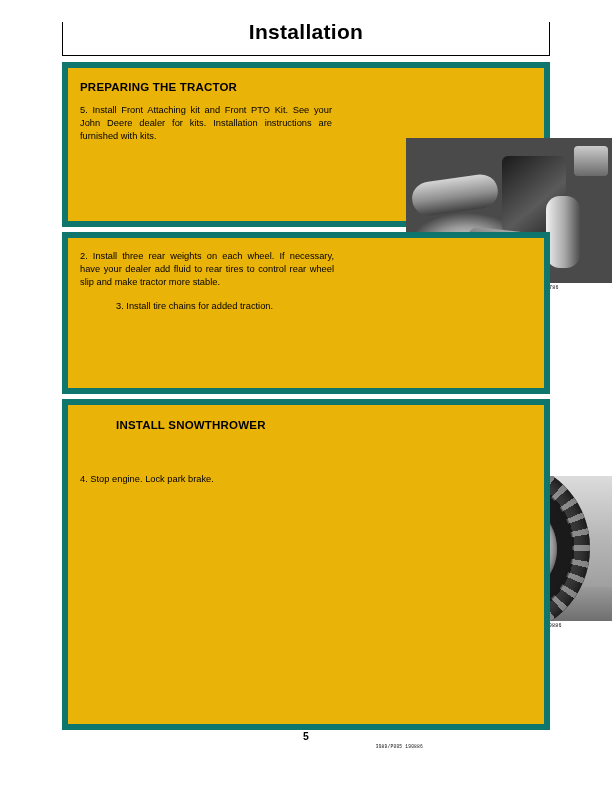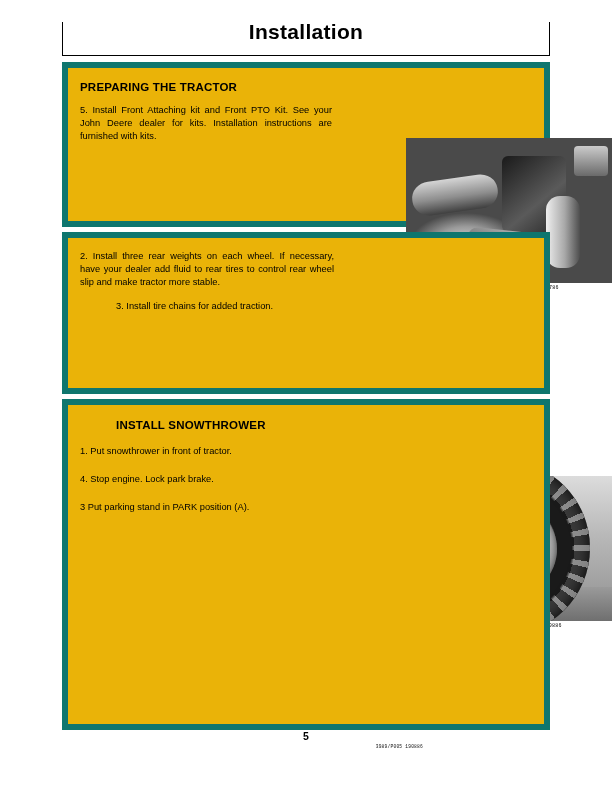--- a/index.html
+++ b/index.html
@@ -242,22 +242,20 @@
       <div class="bolt" style="left:112px; top:88px;"></div>
       <div class="bolt" style="left:95px; top:38px;"></div>
       <div class="bolt" style="left:95px; top:102px;"></div>
     </div>
     <div class="fig-caption" style="left:404px; top:385px;">016;M39691 M23;INBB B 260886</div>
   </div>
 
   <div class="panel" id="panel-3">
     <div class="panel-heading" style="left:12px; top:14px;padding-left:36px;">INSTALL SNOWTHROWER</div>
 
-    <div class="list-line" style="left:12px; top:40px;">1. Put snowthrower in front of tractor.</div>
     <div class="list-line" style="left:12px; top:68px;">4. Stop engine. Lock park brake.</div>
-    <div class="list-line" style="left:12px; top:96px;">3 Put parking stand in PARK position (A).</div>
 
   </div>
 
   <div class="page-number">5</div>
   <div class="footer-code">3989/P005 190886</div>
 
 </div>
 
 </body></html>

